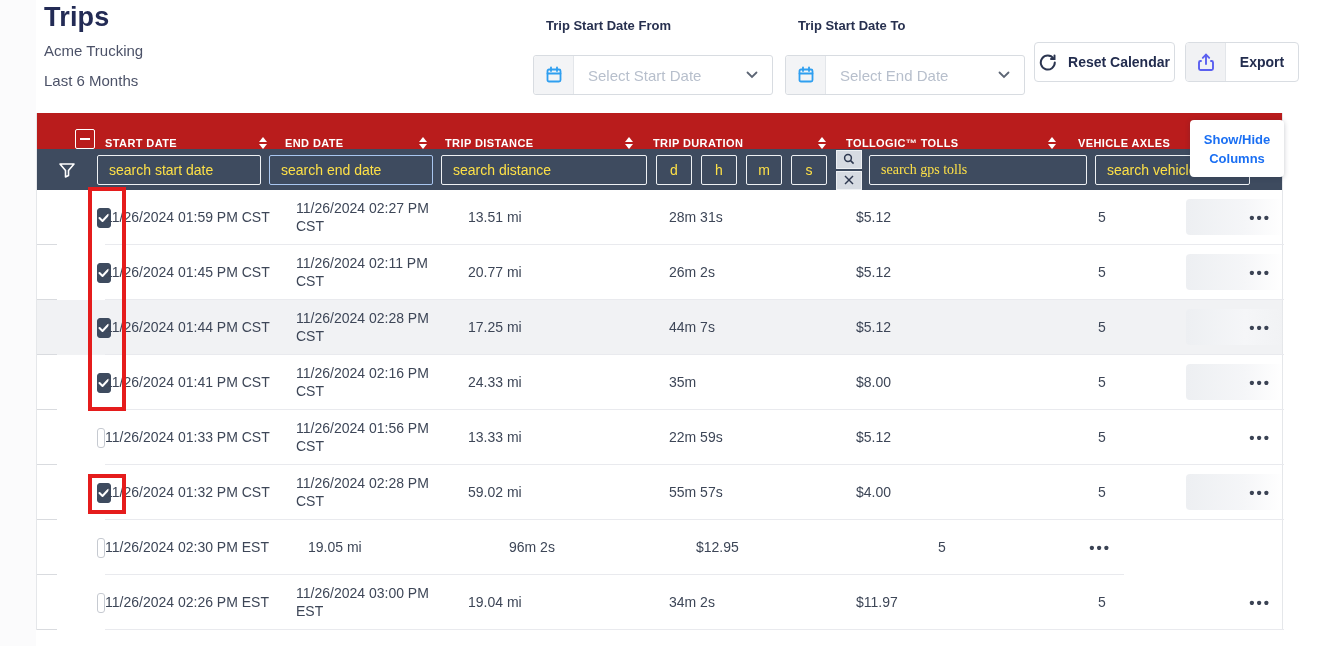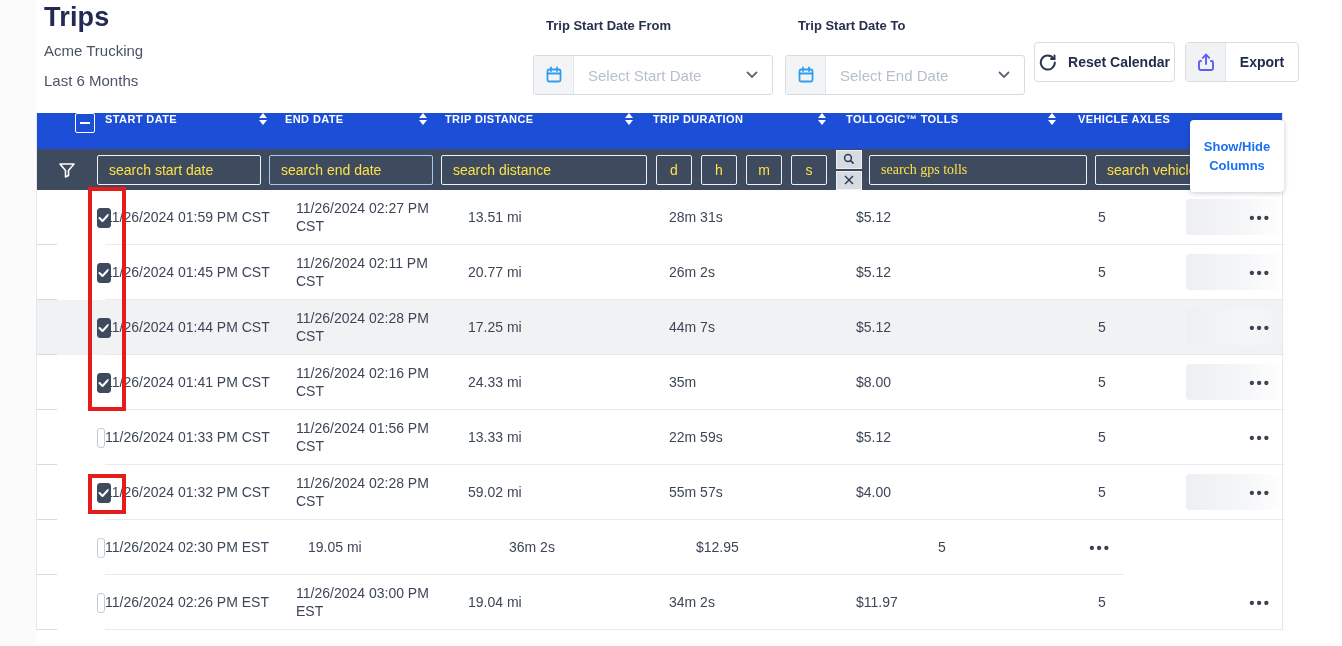--- a/index.html
+++ b/index.html
@@ -33,21 +33,21 @@
                 background:#fff; border:1px solid #d9dde2; border-radius:4px;
                 display:flex; align-items:stretch; cursor:pointer; overflow:hidden; }
   .export-ico-cell { width:40px; background:#f1f2f4; border-right:1px solid #e3e6ea;
                      display:flex; align-items:center; justify-content:center; }
   .export-label { flex:1; display:flex; align-items:center; justify-content:center;
                   font-size:14px; font-weight:700; color:#222c4e; }
 
   
   .table-wrap { position:absolute; left:36px; top:113px; width:1247px;
                 border-left:1px solid #e5e7ea; border-right:1px solid #e5e7ea; }
-  .thead { background:#1d4ed8; height:36px; display:flex; align-items:flex-start; }
+  .thead { background:#b91c1c; height:36px; display:flex; align-items:flex-end; }
   .tsearch { background:#3e4b5f; height:41px; display:flex; align-items:center; }
 
   .th { display:flex; align-items:center; justify-content:space-between;
         color:#fff; font-size:11px; font-weight:700; letter-spacing:.4px; }
   .c-gutter { width:20px; flex:0 0 20px; }
   .c-cb     { width:48px; flex:0 0 48px; }
   .c-start  { width:180px; flex:0 0 180px; }
   .c-end    { width:160px; flex:0 0 160px; }
   .c-dist   { width:208px; flex:0 0 208px; }
   .c-dur    { width:193px; flex:0 0 193px; }
@@ -95,21 +95,21 @@
   .td.c-dur  { padding-left:16px; }
   .td.c-tolls{ padding-left:10px; }
   .td.c-axles{ padding-left:20px; }
   .td.c-act { justify-content:flex-end; }
   .act-chip { width:98px; height:36px; border-radius:4px; display:flex; align-items:center;
               justify-content:flex-end; padding-right:13px; cursor:pointer; }
   .act-chip.show { background:linear-gradient(90deg,#edeff2 0%,#f5f6f8 60%,rgba(255,255,255,0) 100%); }
   .dots { font-size:15px; font-weight:700; color:#3b4354; letter-spacing:2px; }
 
   
-  .showhide { position:absolute; left:1190px; top:120px; width:94px; height:72px; background:#fff;
+  .showhide { position:absolute; left:1190px; top:120px; width:94px; height:57px; background:#fff;
               border-radius:4px; box-shadow:0 1px 5px rgba(30,40,60,.25); z-index:20;
               display:flex; flex-direction:column; align-items:center; justify-content:center;
               font-size:13px; font-weight:700; color:#1a6ff3; line-height:19px; cursor:pointer; }
 
   
   .anno { position:absolute; border:4px solid #e51c1c; z-index:30; pointer-events:none; }
   .anno-1 { left:88px; top:187px; width:38px; height:224px; }
   .anno-2 { left:88px; top:474px; width:38px; height:40px; }
 </style>
 </head>
@@ -410,21 +410,21 @@
 
   <div class="tr">
     <div class="td c-gutter"></div>
     <div class="td c-cb">
       <div class="row-cb">
         
       </div>
     </div>
     <div class="td c-start">11/26/2024 02:30 PM EST</div>
     <div class="td c-dist">19.05 mi</div>
-    <div class="td c-dur">36m 2s</div>
+    <div class="td c-dur">96m 2s</div>
     <div class="td c-tolls">$12.95</div>
     <div class="td c-axles">5</div>
     <div class="td c-act">
       <div class="act-chip">
         <span class="dots">•••</span>
       </div>
     </div>
   </div>
 
   <div class="tr">

